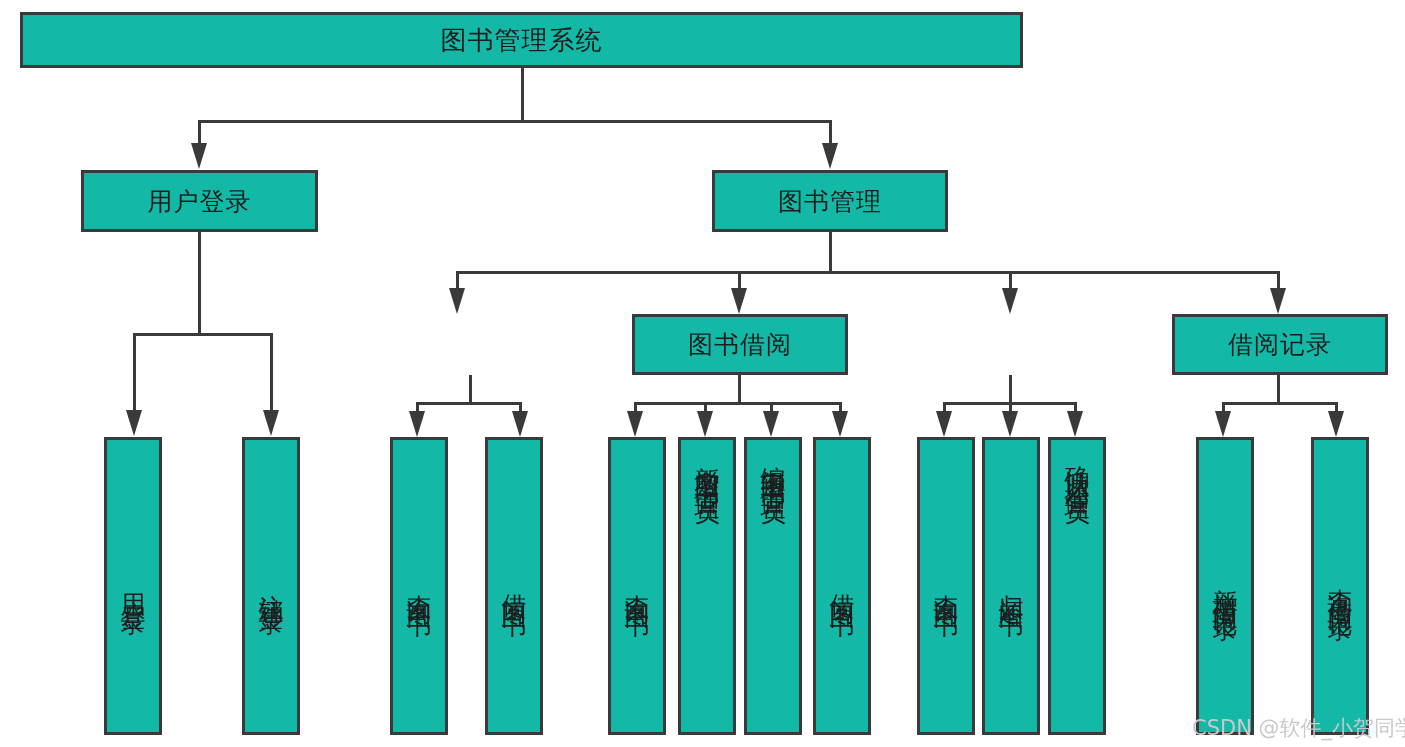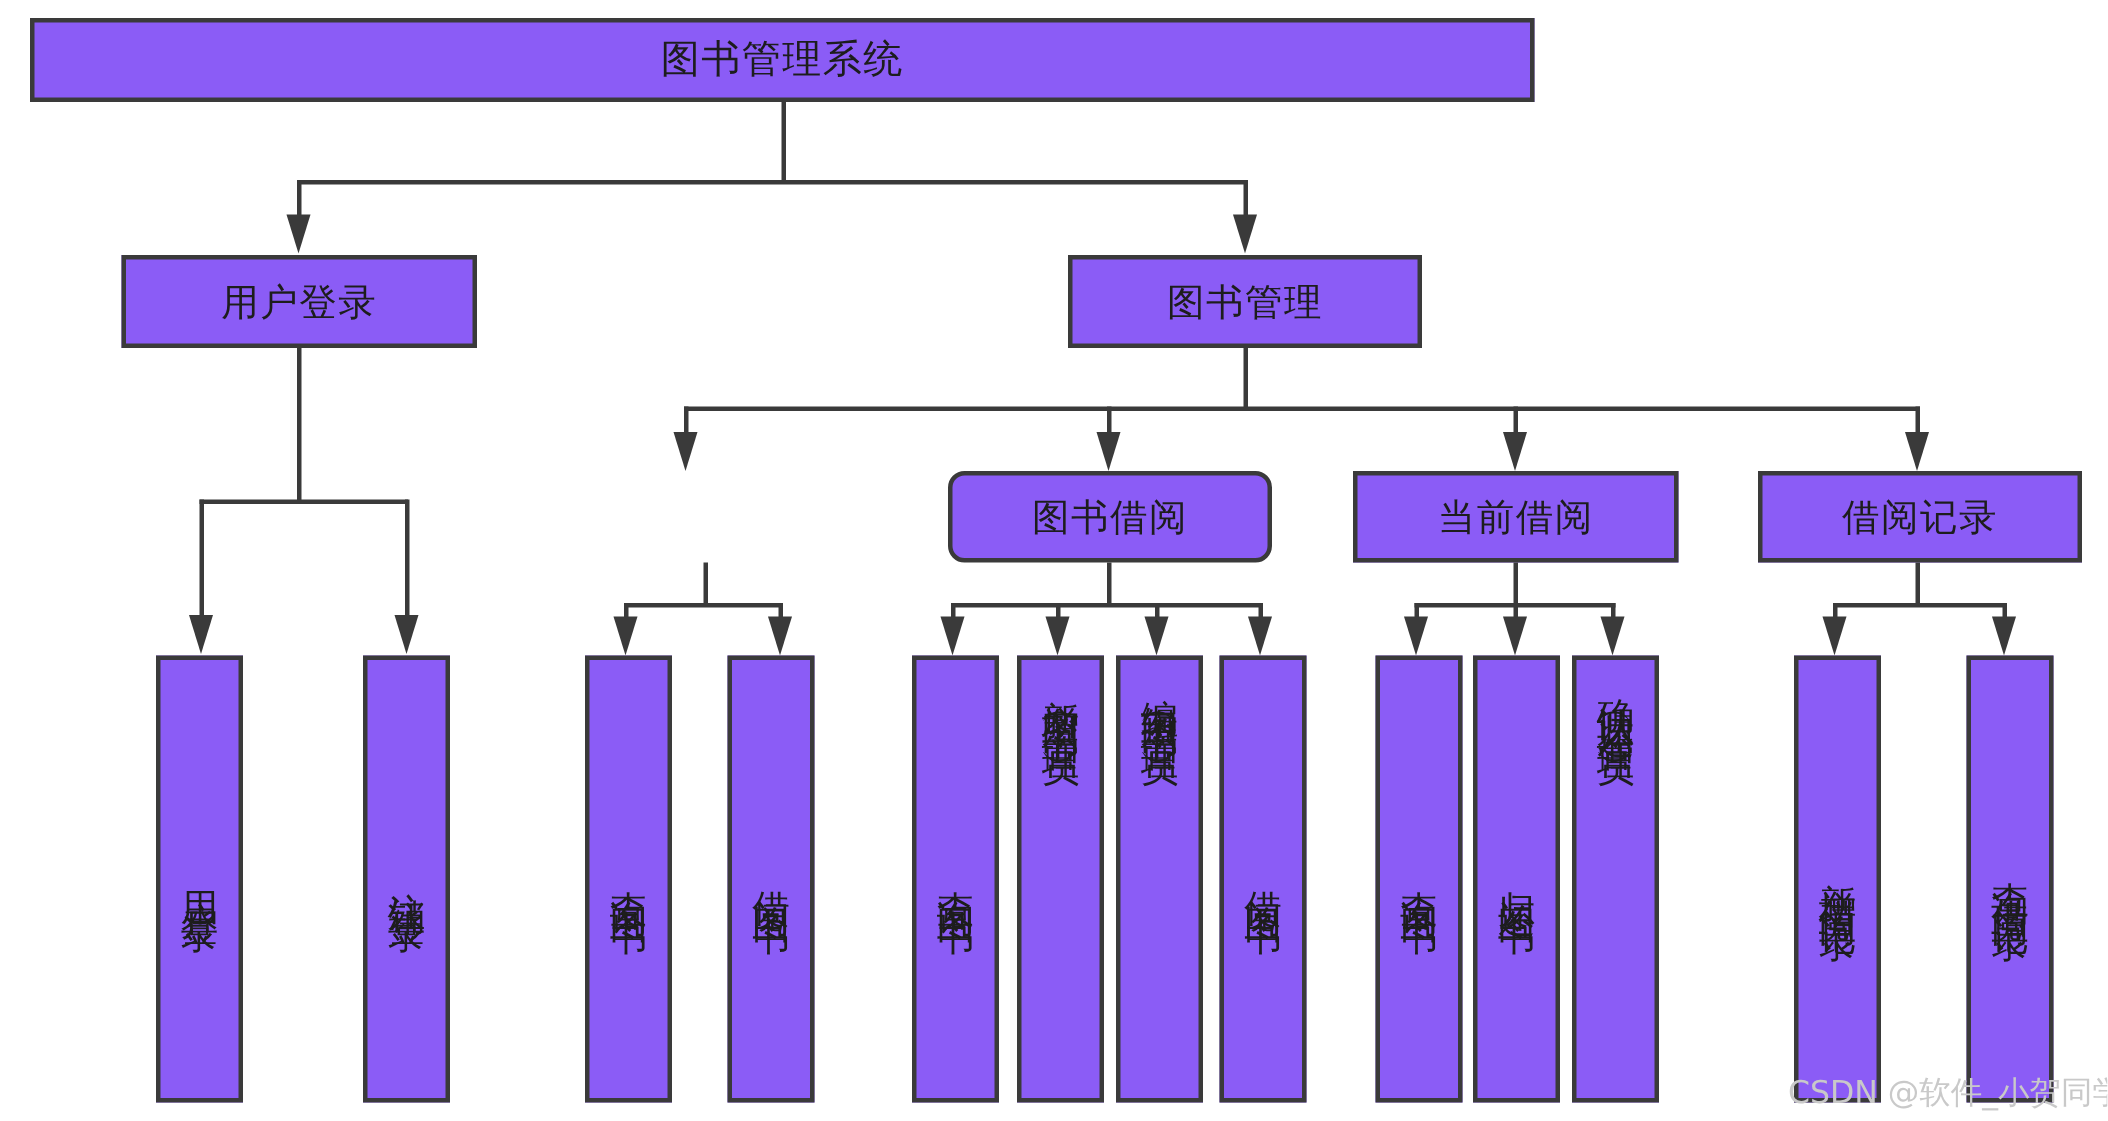--- a/index.html
+++ b/index.html
@@ -16,21 +16,21 @@
     position: relative;
     width: 1405px;
     height: 747px;
     background: #ffffff;
     overflow: hidden;
   }
   
   .node {
     position: absolute;
     box-sizing: border-box;
-    background: #8b5cf6;
+    background: #14b8a6;
     border: 3px solid #3a3a3a;
     display: flex;
     align-items: center;
     justify-content: center;
     color: #1d1d1d;
   }
   .node.root {
     border-width: 3px;
   }
   
@@ -127,25 +127,22 @@
   <div class="ln hh" style="left:456px; top:271px; width:824px; height:3px;"></div>
   <div class="ln vv" style="left:456px; top:271px; width:3px; height:20px;"></div>
   <div class="arrow" style="left:449px; top:288px;"></div>
   <div class="ln vv" style="left:738px; top:271px; width:3px; height:20px;"></div>
   <div class="arrow" style="left:731px; top:288px;"></div>
   <div class="ln vv" style="left:1009px; top:271px; width:3px; height:20px;"></div>
   <div class="arrow" style="left:1002px; top:288px;"></div>
   <div class="ln vv" style="left:1277px; top:271px; width:3px; height:20px;"></div>
   <div class="arrow" style="left:1270px; top:288px;"></div>
 
-  <div class="node h" style="left:632px; top:314px; width:216px; height:61px;border-radius:11px;">
+  <div class="node h" style="left:632px; top:314px; width:216px; height:61px;">
     <span>图书借阅</span>
-  </div>
-  <div class="node h" style="left:902px; top:314px; width:217px; height:61px;">
-    <span>当前借阅</span>
   </div>
   <div class="node h" style="left:1172px; top:314px; width:216px; height:61px;">
     <span>借阅记录</span>
   </div>
 
   <div class="ln vv" style="left:469px; top:375px; width:3px; height:28px;"></div>
   <div class="ln hh" style="left:416px; top:402px; width:106px; height:3px;"></div>
   <div class="ln vv" style="left:416px; top:402px; width:3px; height:12px;"></div>
   <div class="arrow" style="left:409px; top:411px;"></div>
   <div class="ln vv" style="left:519px; top:402px; width:3px; height:12px;"></div>

